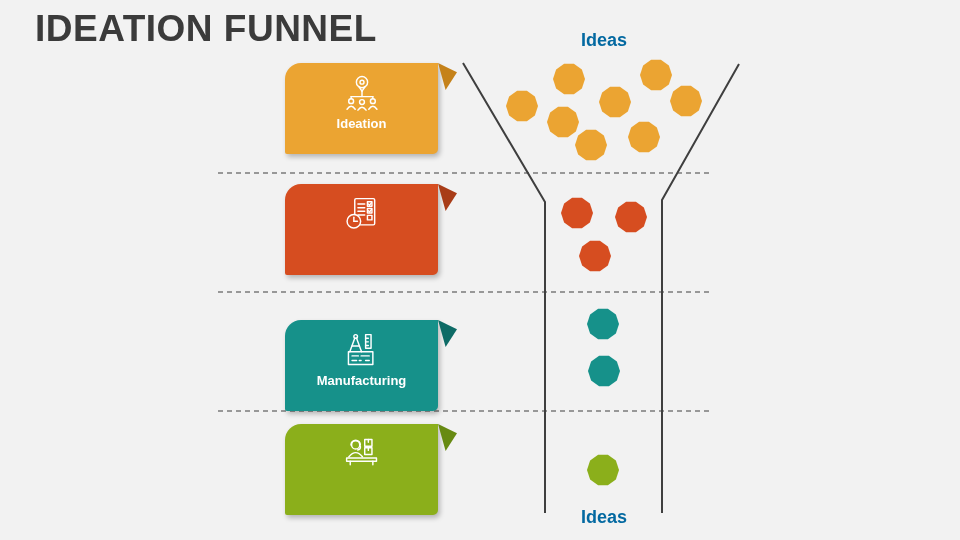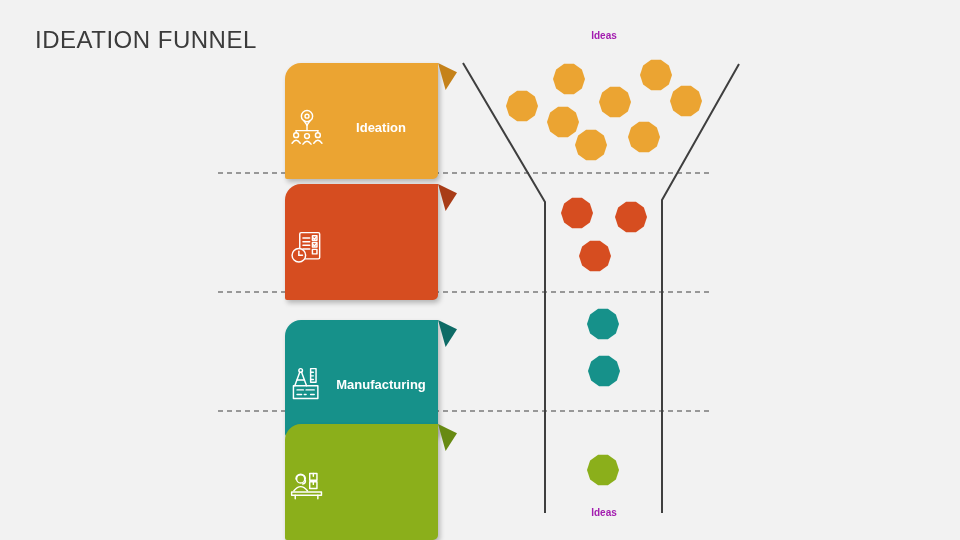--- a/index.html
+++ b/index.html
@@ -2,35 +2,35 @@
 <html><head>
 <meta charset="utf-8">
 <style>
   html,body{margin:0;padding:0;}
   body{
     width:960px;height:540px;position:relative;overflow:hidden;
     background:#F2F2F2;
     font-family:"Liberation Sans",sans-serif;
   }
   .page-title{
-    position:absolute;left:35px;top:26px;
-    font-size:24px;font-weight:400;letter-spacing:.5px;color:#3B3B3B;
+    position:absolute;left:35px;top:8px;
+    font-size:37px;font-weight:700;letter-spacing:.5px;color:#3B3B3B;
   }
   .funnel-svg{position:absolute;left:0;top:0;}
   .funnel-label{
     position:absolute;width:120px;text-align:center;
-    font-size:10px;font-weight:700;color:#a21caf;
+    font-size:18px;font-weight:700;color:#0369a1;
   }
   .funnel-label.top{left:544px;top:30px;}
   .funnel-label.bottom{left:544px;top:507px;}
   .stage-box{
-    position:absolute;left:285px;width:153px;height:116px;
+    position:absolute;left:285px;width:153px;height:91px;
     border-radius:16px 0 5px 2px;
     box-shadow:2px 3px 5px rgba(0,0,0,.25);
-    display:flex;flex-direction:row;align-items:center;
+    display:flex;flex-direction:column;align-items:center;
     padding-top:11px;box-sizing:border-box;
   }
   .stage-box .fold{
     position:absolute;left:100%;top:0;width:19px;height:27px;
     clip-path:polygon(0 0,100% 34%,40% 100%);
   }
   .stage-icon{flex:0 0 auto;}
   .stage-icon svg{display:block;}
   .stage-label{
     width:104px;margin-top:3px;text-align:center;

